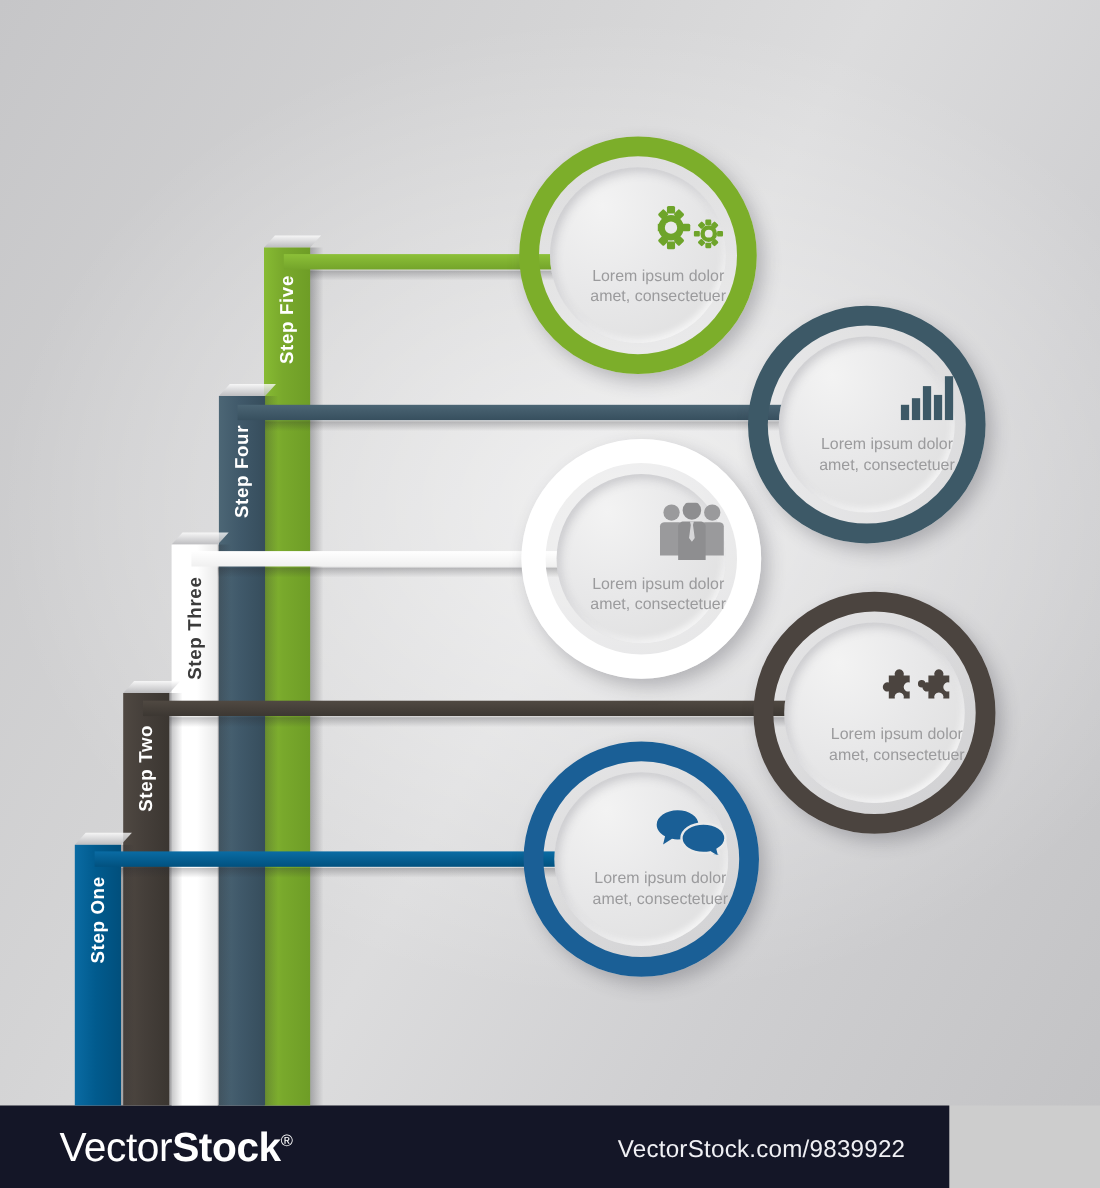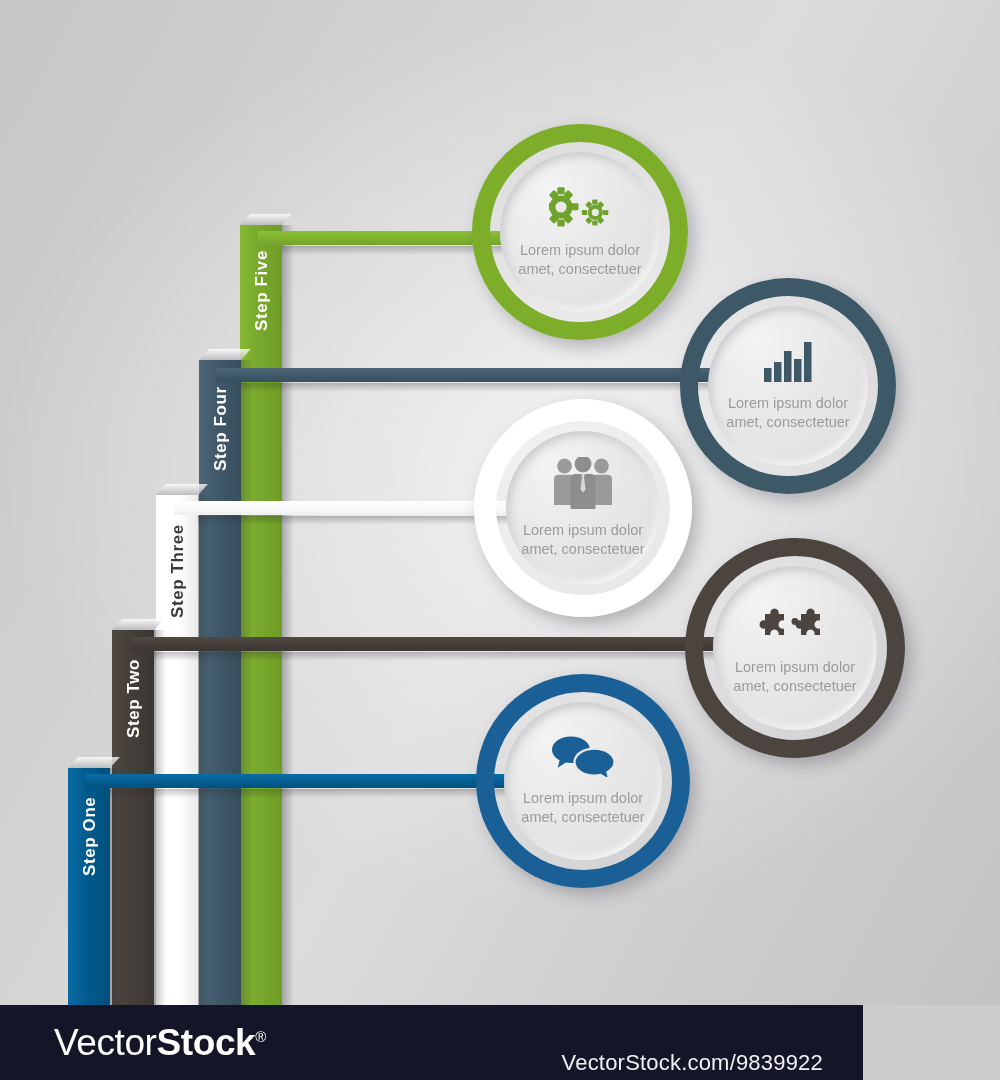--- a/index.html
+++ b/index.html
@@ -60,42 +60,42 @@
     position:absolute; left:0; top:0; width:100%; height:100%;
     border-radius:50%;
     box-shadow: 6px 7px 16px rgba(60,60,70,.30);
   }
   .inner{
     position:absolute; border-radius:50%;
     background:
       radial-gradient(ellipse at 30% 22%, #f3f3f3 0%, #e8e8e9 45%, #dddddd 100%);
     box-shadow: inset 3px 4px 9px rgba(120,120,130,.30),
                 inset -2px -3px 7px rgba(255,255,255,.85);
-    display:flex; flex-direction:column; align-items:center; justify-content:center;
+    display:flex; flex-direction:column; align-items:flex-end; justify-content:center;
   }
   .nodeicon{ margin-bottom:8px; }
   .nodetext{
     font-size:14.5px; color:#9b9b9d; text-align:center; line-height:1.28;
     font-family:"Liberation Sans", sans-serif;
   }
   .nodetext span{ display:block; }
   
   .footer{
     position:absolute; left:0; bottom:0; width:863px; height:75px;
     background:#141627;
   }
   .brand{
     position:absolute; left:54px; top:17px;
     font-size:37px; color:#fff; letter-spacing:-.4px;
     font-family:"Liberation Sans", sans-serif;
   }
   .brand b{ font-weight:bold; }
   .brand .reg{ font-size:15px; vertical-align:super; }
   .url{
-    position:absolute; right:40px; top:45px;
+    position:absolute; right:40px; top:27px;
     font-size:22px; color:#f0f0f4; letter-spacing:.2px;
   }
 </style>
 </head>
 <body>
 
 <div id="stage">
 
   <div class="bg"></div>
 

